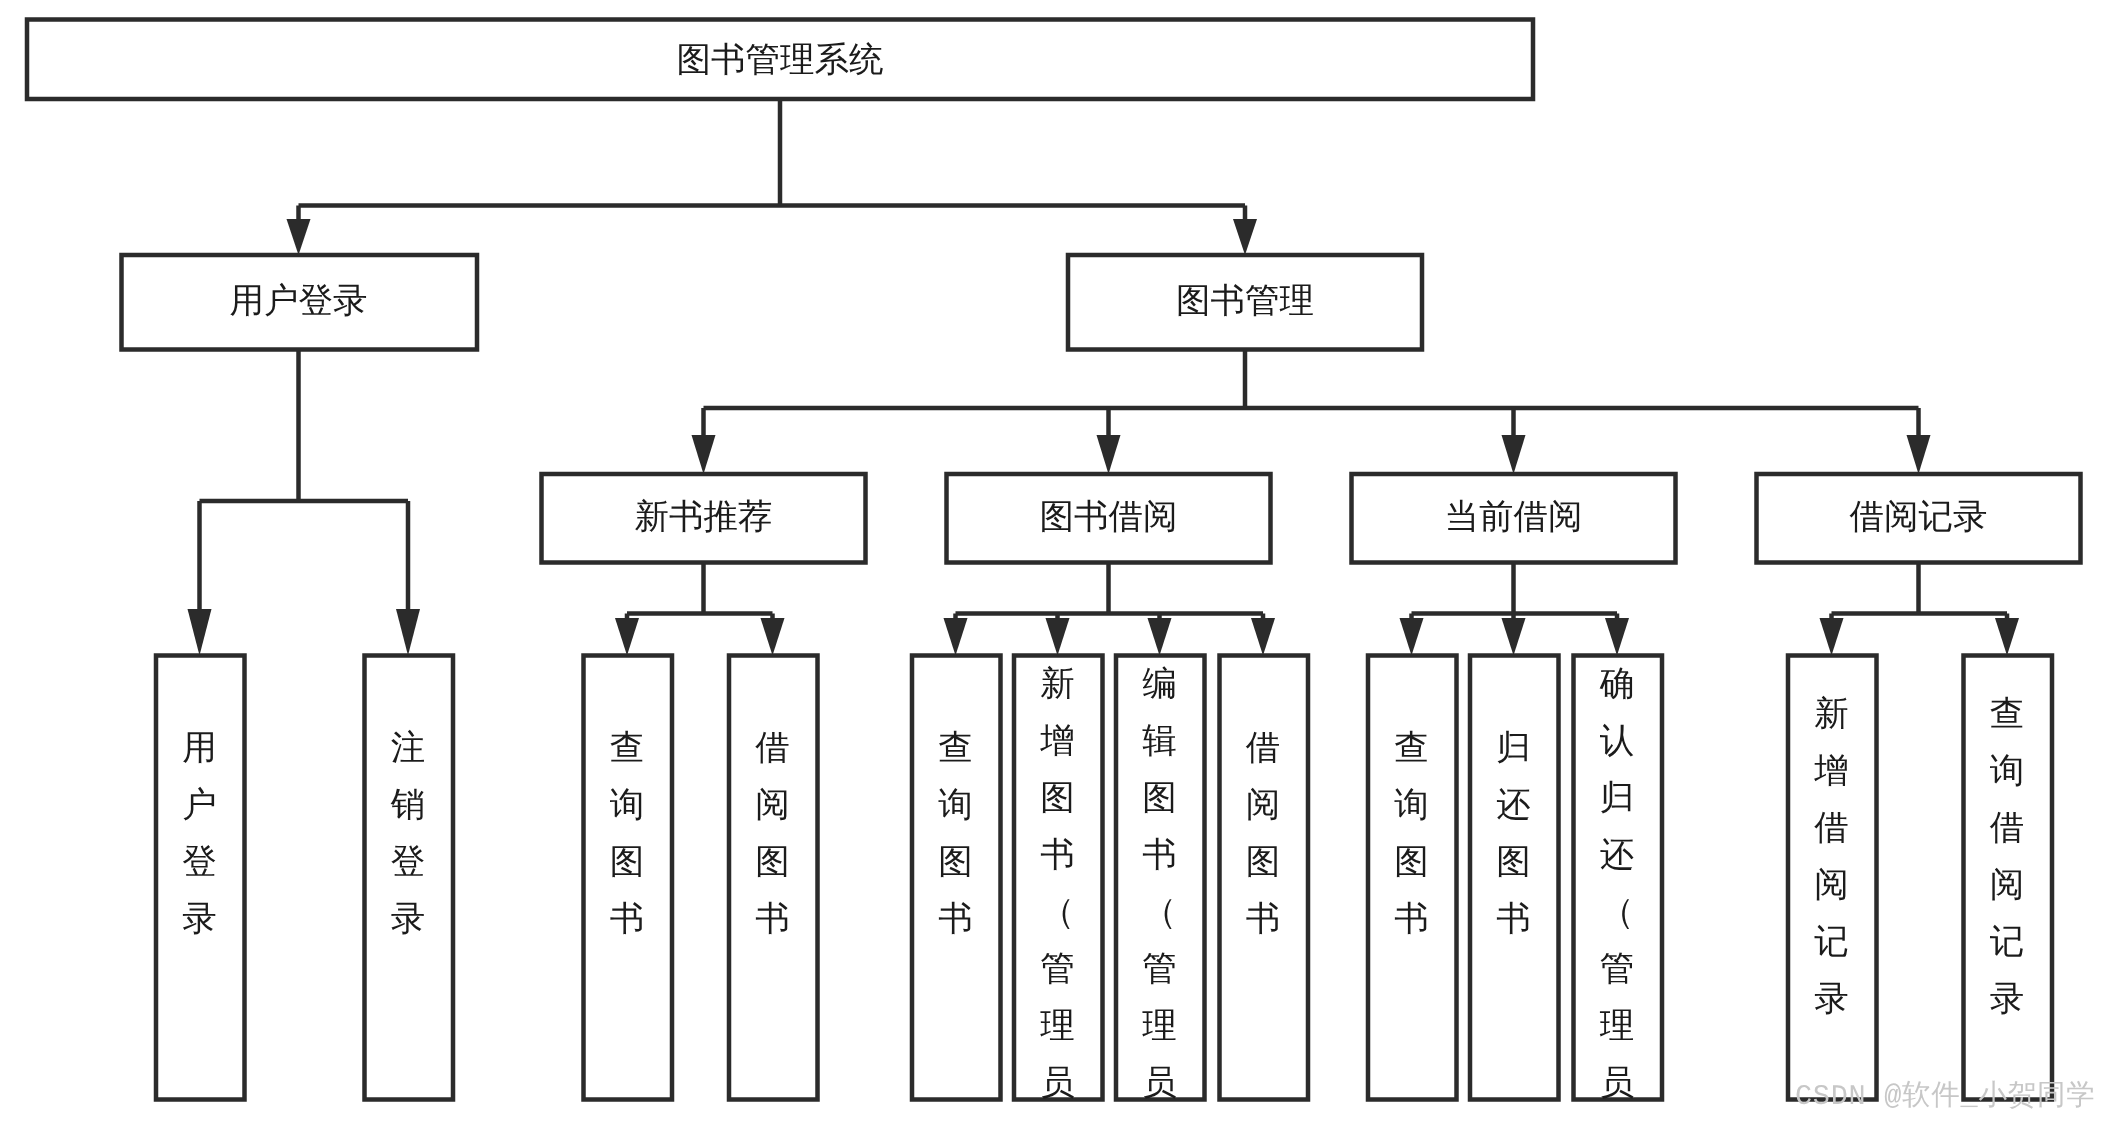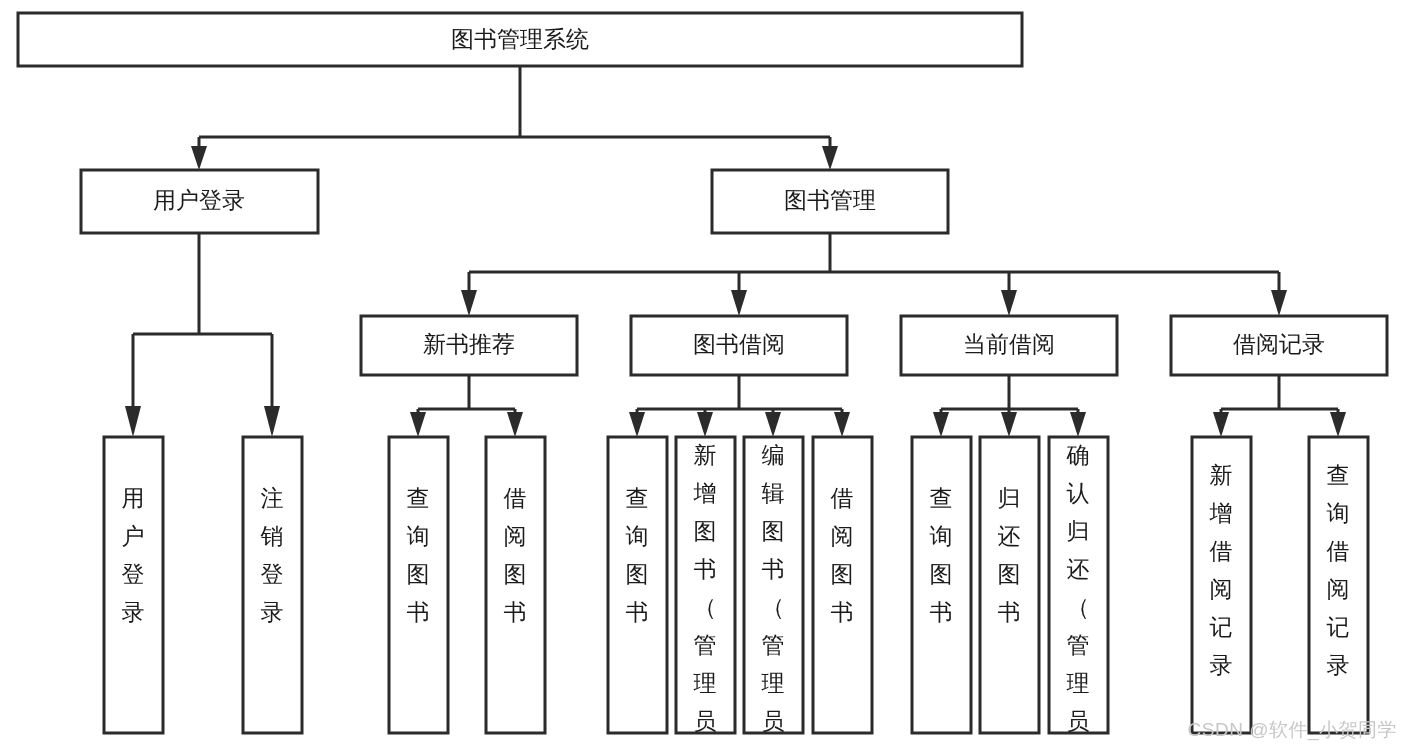--- a/index.html
+++ b/index.html
@@ -55,21 +55,21 @@
     font-size: 23px;
     fill: #1b1b1b;
     text-anchor: middle;
     dominant-baseline: middle;
     white-space: pre;
   }
   .watermark {
     position: absolute;
     right: 8px;
     bottom: 4px;
-    font-family: Liberation Sans, sans-serif;
+    font-family: Liberation Mono, monospace;
     font-size: 19px;
     color: #c7c7c7;
     letter-spacing: 0.5px;
     user-select: none;
     pointer-events: none;
   }
 </style>
 </head>
 <body>
 

